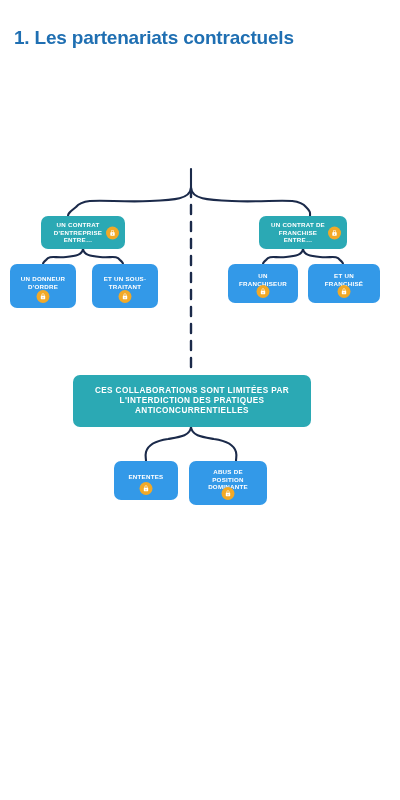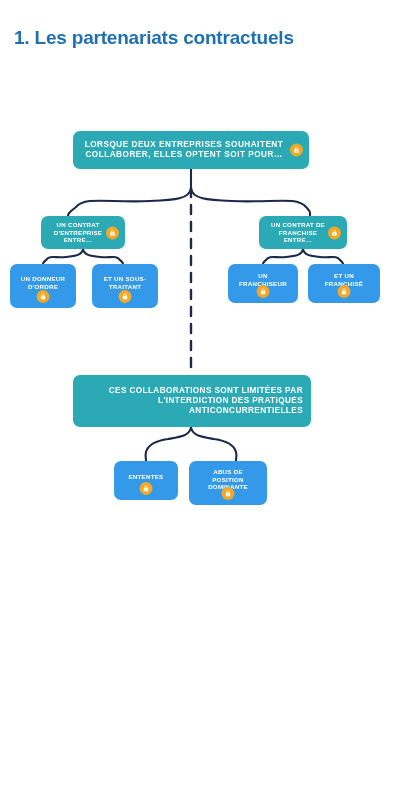--- a/index.html
+++ b/index.html
@@ -109,21 +109,20 @@
   .node.leaf-4 { left: 308px; top: 264px; width: 72px; height: 39px; }
 
   
   .node.bottom {
     left: 73px;
     top: 375px;
     width: 238px;
     height: 52px;
     font-size: 8.2px;
     letter-spacing: 0.4px;
-    text-align: right;
   }
 
   
   .node.leaf-5 { left: 114px; top: 461px; width: 64px; height: 39px; }
   .node.leaf-6 { left: 189px; top: 461px; width: 78px; height: 44px; }
 
   
   .badge {
     position: absolute;
     width: 13px;
@@ -179,28 +178,20 @@
 
       <path d="M191,427 C190,436 180,437 168,439
                C154,441 148,445 146,452 C145,456 146,458 146,461"></path>
       <path d="M191,427 C192,436 202,437 214,439
                C228,441 234,445 236,452 C237,456 236,458 236,461"></path>
 
       <path d="M191,188 L191,375" stroke-dasharray="9 8" stroke-width="2.4"></path>
     </g>
   </svg>
 
-  <div class="node teal root">
-    <span class="label">Lorsque deux entreprises souhaitent collaborer, elles optent soit pour…</span>
-    <span class="badge right">
-      <svg width="7" height="7" viewBox="0 0 24 24" aria-hidden="true">
-        <path fill="#ffffff" d="M12 1.5a5 5 0 0 0-5 5V9H6a1.5 1.5 0 0 0-1.5 1.5v9A1.5 1.5 0 0 0 6 21h12a1.5 1.5 0 0 0 1.5-1.5v-9A1.5 1.5 0 0 0 18 9h-1V6.5a5 5 0 0 0-5-5zm0 2a3 3 0 0 1 3 3V9H9V6.5a3 3 0 0 1 3-3zm0 10a1.8 1.8 0 0 1 1 3.3V18a1 1 0 0 1-2 0v-1.2a1.8 1.8 0 0 1 1-3.3z"></path>
-      </svg>
-    </span>
-  </div>
 
   <div class="node teal lvl2-left">
     <span class="label">Un contrat d'entreprise entre…</span>
     <span class="badge right">
       <svg width="7" height="7" viewBox="0 0 24 24" aria-hidden="true">
         <path fill="#ffffff" d="M12 1.5a5 5 0 0 0-5 5V9H6a1.5 1.5 0 0 0-1.5 1.5v9A1.5 1.5 0 0 0 6 21h12a1.5 1.5 0 0 0 1.5-1.5v-9A1.5 1.5 0 0 0 18 9h-1V6.5a5 5 0 0 0-5-5zm0 2a3 3 0 0 1 3 3V9H9V6.5a3 3 0 0 1 3-3zm0 10a1.8 1.8 0 0 1 1 3.3V18a1 1 0 0 1-2 0v-1.2a1.8 1.8 0 0 1 1-3.3z"></path>
       </svg>
     </span>
   </div>
 

